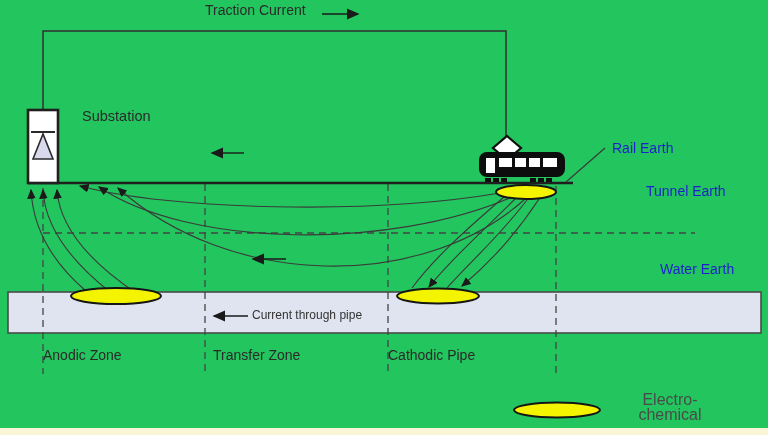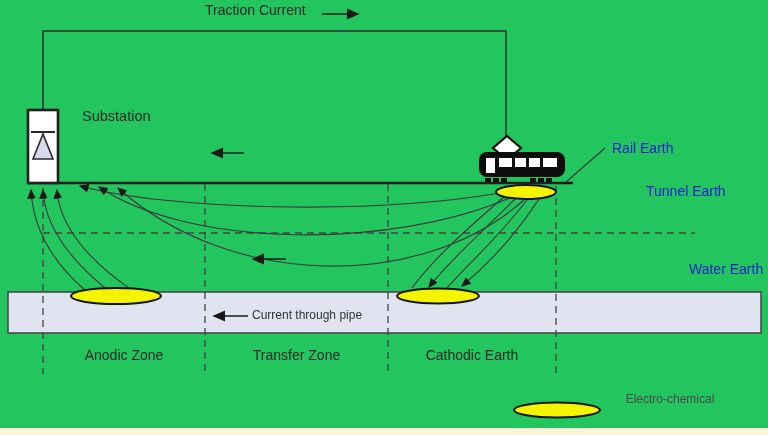--- a/index.html
+++ b/index.html
@@ -11,27 +11,27 @@
   .lbl{position:absolute;color:var(--color-text,#2a2a2a);white-space:nowrap;}
   .lbl-traction{left:205px;top:2px;font-size:14px;}
   .lbl-substation{left:82px;top:104px;font-size:14.5px;line-height:24px;}
   .lbl-flow{font-size:12px;color:#333;}
   .lbl-flow-rail{left:248px;top:146px;}
   .lbl-flow-ground{left:289px;top:250px;}
   .lbl-flow-pipe{left:252px;top:308px;}
   .lbl-earth{font-size:14px;font-weight:normal;color:var(--color-earth_label,#1f1fce);}
   .lbl-earth-rail{left:612px;top:140px;}
   .lbl-earth-tunnel{left:626px;top:183px;margin-left:20px;}
-  .lbl-earth-water{left:689px;top:261px;text-align:right;}
+  .lbl-earth-water{left:660px;top:261px;text-align:right;}
   .lbl-pipe-name{left:571px;top:304px;font-size:15.5px;color:#222;}
-  .lbl-zone{position:absolute;top:347px;font-size:14px;text-align:center;color:#2a2a2a;}
+  .lbl-zone{position:absolute;top:347px;font-size:14px;text-align:left;color:#2a2a2a;}
   .zone-anodic{left:43px;width:162px;}
-  .zone-transfer{left:205px;width:183px;}
+  .zone-transfer{left:205px;width:183px;padding-left:8px;}
   .zone-cathodic{left:388px;width:168px;}
-  .lbl-legend{left:616px;top:392px;width:108px;font-size:12px;line-height:15px;
+  .lbl-legend{left:616px;top:392px;width:108px;font-size:16px;line-height:15px;
     text-align:center;color:#4a4a4a;white-space:normal;}
   .bottom-strip{position:absolute;left:0;top:428px;width:768px;height:7px;background:#fbf5d8;}
 
   
   .wire{stroke:#2f2f2f;stroke-width:1.5;fill:none;}
   .rail{stroke:#1f1f1f;stroke-width:2.6;fill:none;}
   .thin{stroke:var(--color-line,#3a3a3a);stroke-width:1.1;fill:none;}
   .leader{stroke:#3a3a3a;stroke-width:1.2;fill:none;}
   .dashed{stroke:#444;stroke-width:1.3;fill:none;stroke-dasharray:7 5;}
   .substation-box{fill:#ffffff;stroke:#1f1f1f;stroke-width:2.6;}
@@ -136,20 +136,20 @@
 
   <div class="lbl lbl-flow lbl-flow-pipe">Current through pipe</div>
 
   <div class="lbl lbl-earth lbl-earth-rail">Rail Earth</div>
   <div class="lbl lbl-earth lbl-earth-tunnel">Tunnel Earth</div>
   <div class="lbl lbl-earth lbl-earth-water">Water Earth</div>
 
 
   <div class="lbl lbl-zone zone-anodic">Anodic Zone</div>
   <div class="lbl lbl-zone zone-transfer">Transfer Zone</div>
-  <div class="lbl lbl-zone zone-cathodic">Cathodic Earth</div>
+  <div class="lbl lbl-zone zone-cathodic">Cathodic Pipe</div>
 
   <div class="lbl lbl-legend">
     <div>Electro-chemical</div>
   </div>
 
   <div class="bottom-strip"></div>
 </div>
 
 </body></html>

